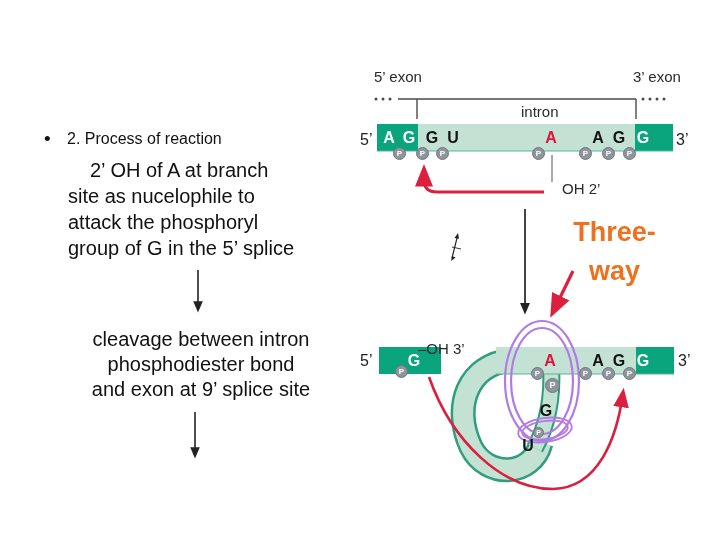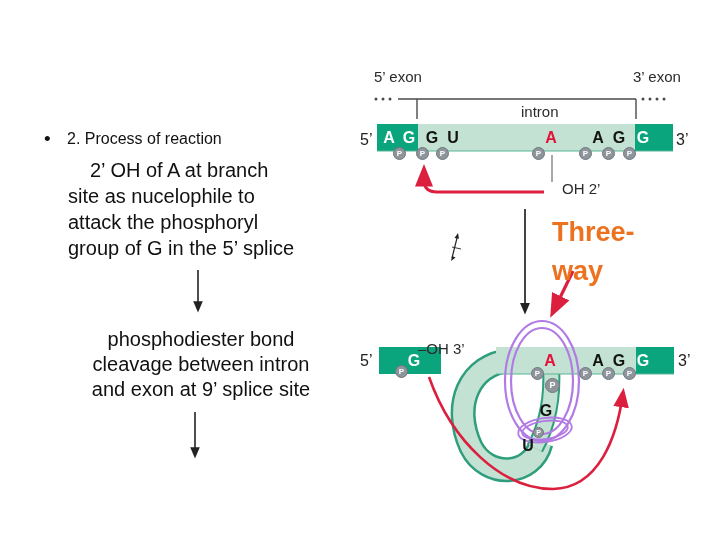--- a/index.html
+++ b/index.html
@@ -5,21 +5,21 @@
   html,body{margin:0;padding:0;}
   body{width:720px;height:540px;background:#ffffff;position:relative;overflow:hidden;
        font-family:"Liberation Sans",sans-serif;}
   #gfx{position:absolute;left:0;top:0;z-index:1;}
   .txt{position:absolute;z-index:2;color:#111;}
   .bullet{font-size:19px;line-height:22px;}
   .heading{font-size:16px;line-height:24px;}
   .para{font-size:20px;line-height:26px;}
   .para1 div:first-child{text-indent:22px;}
   .para2{text-align:center;}
-  .annot{font-weight:bold;font-size:27px;line-height:39px;color:#ED7220;}
+  .annot{font-weight:bold;font-size:27px;line-height:39px;color:#ED7220;text-align:center;}
   .lbl{position:absolute;z-index:2;font-size:15px;line-height:17px;color:#2b2b2b;}
   .endlbl{font-size:16px;color:#222;}
   .nt{position:absolute;z-index:3;width:14px;text-align:center;
       font-weight:bold;font-size:16px;line-height:17px;}
   .nt.w{color:#ffffff;}
   .nt.k{color:#121212;}
   .nt.r{color:#E4123B;}
   .pc{position:absolute;z-index:3;width:13px;height:13px;border-radius:50%;
       background:#8F969B;border:1px solid #6F7780;box-sizing:border-box;
       color:#fff;font-weight:bold;font-size:8px;line-height:11px;text-align:center;}
@@ -109,22 +109,22 @@
 <div class="txt heading" style="left:67px;top:127px;">2. Process of reaction</div>
 
 <div class="txt para para1" style="left:68px;top:157px;width:276px;">
   <div>2’ OH of A at branch</div>
   <div>site as nucelophile to</div>
   <div>attack the phosphoryl</div>
   <div>group of G in the 5’ splice</div>
 </div>
 
 <div class="txt para para2" style="left:56px;top:327px;width:290px;line-height:25px;">
+  <div>cleavage between intron</div>
   <div>phosphodiester bond</div>
-  <div>cleavage between intron</div>
   <div>and exon at 9’ splice site</div>
 </div>
 
 <div class="txt annot" style="left:552px;top:213px;width:125px;">
   <div>Three-way</div>
 </div>
 
 <div class="lbl" style="left:374px;top:68px;">5’ exon</div>
 <div class="lbl" style="left:521px;top:68px;margin-top:35px;">intron</div>
 <div class="lbl" style="left:633px;top:68px;">3’ exon</div>

